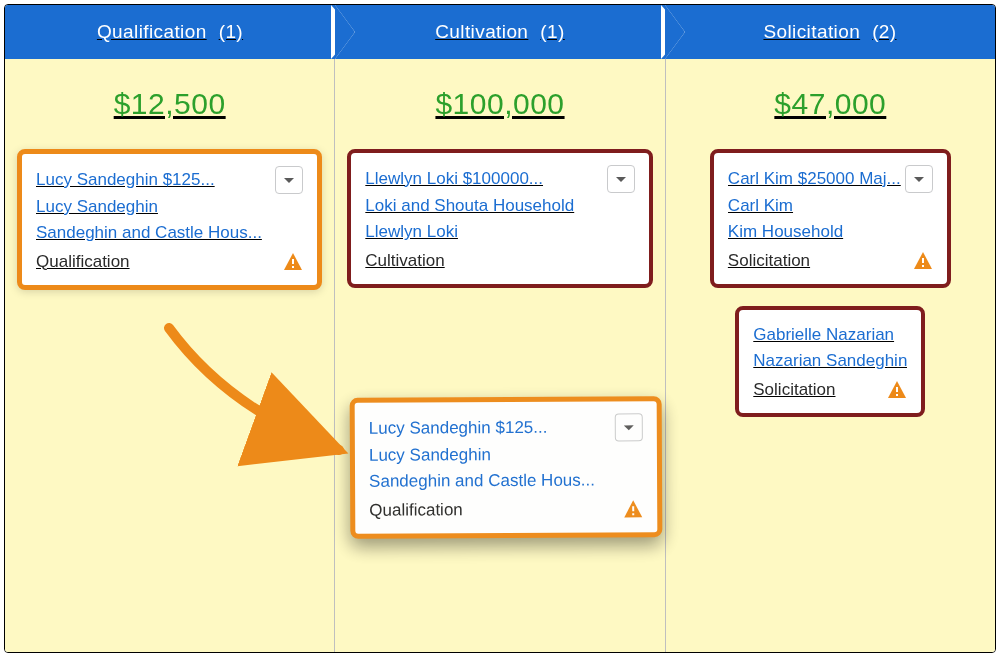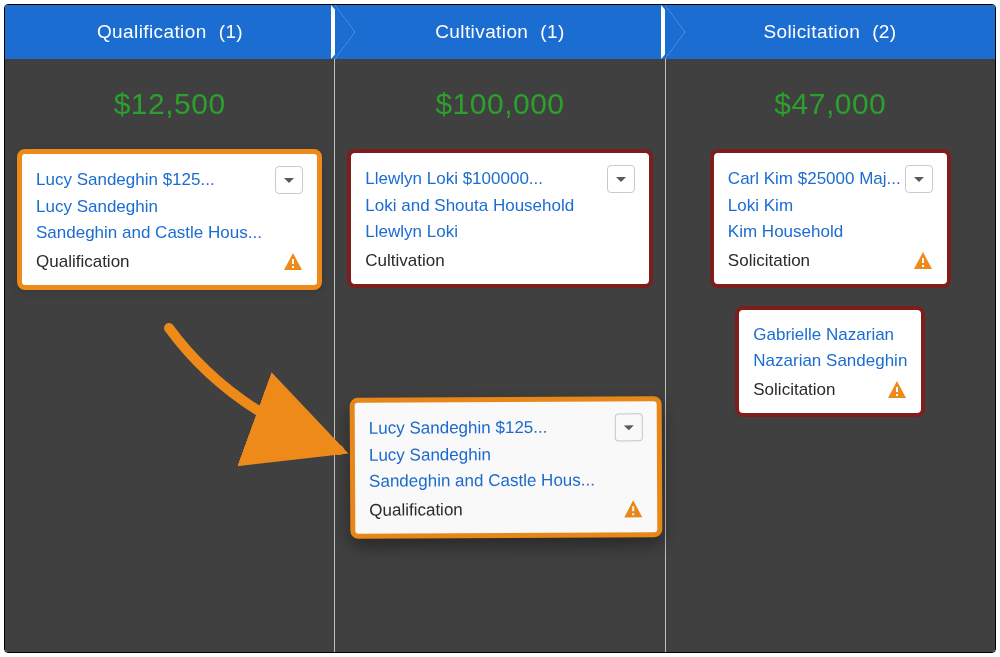--- a/index.html
+++ b/index.html
@@ -85,21 +85,21 @@
       z-index: 1;
     }
     .chevron-header:first-child .chevron-gap {
       display: none;
     }
     .header-label { margin-right: 12px; }
     .header-count { }
     .columns {
       display: flex;
       flex: 1;
-      background: #404040;
+      background: #fef9c3;
     }
     .column {
       flex: 1;
       border-right: 1px solid #bfbfbf;
       padding: 16px 12px;
       display: flex;
       flex-direction: column;
       align-items: stretch;
     }
     .column:last-child { border-right: none; align-items: center; }
@@ -193,20 +193,21 @@
     }
     .arrow-overlay {
       position: absolute;
       left: 135px;
       top: 316px;
       z-index: 11;
       pointer-events: none;
     }
     .board-wrap {
       position: relative;
+      text-decoration: underline;
     }
   </style>
 </head>
 <body>
 
 <div class="board-wrap">
 <div class="board">
 
   <div class="headers">
     <div class="chevron-header">
@@ -280,21 +281,21 @@
 
       <div class="card">
         <div class="card-title-row">
           <div class="card-title">Carl Kim $25000 Maj...</div>
           <div class="card-menu">
             <span><svg viewBox="0 0 12 8">
                     <path d="M1 1 L6 6 L11 1 Z"></path>
                   </svg></span>
           </div>
         </div>
-        <div class="card-line">Loki Kim</div>
+        <div class="card-line">Carl Kim</div>
         <div class="card-line">Kim Household</div>
         <div class="card-stage-row">
           <div class="card-stage">Solicitation</div>
           <span class="warn-icon">
             <svg viewBox="0 0 20 20">
                   <path fill="#ed8a19" d="M10 1 L19 18 H1 Z"></path>
                   <rect x="9" y="7" width="2" height="5" fill="#fff"></rect>
                   <rect x="9" y="14" width="2" height="2" fill="#fff"></rect>
                 </svg>
           </span>

